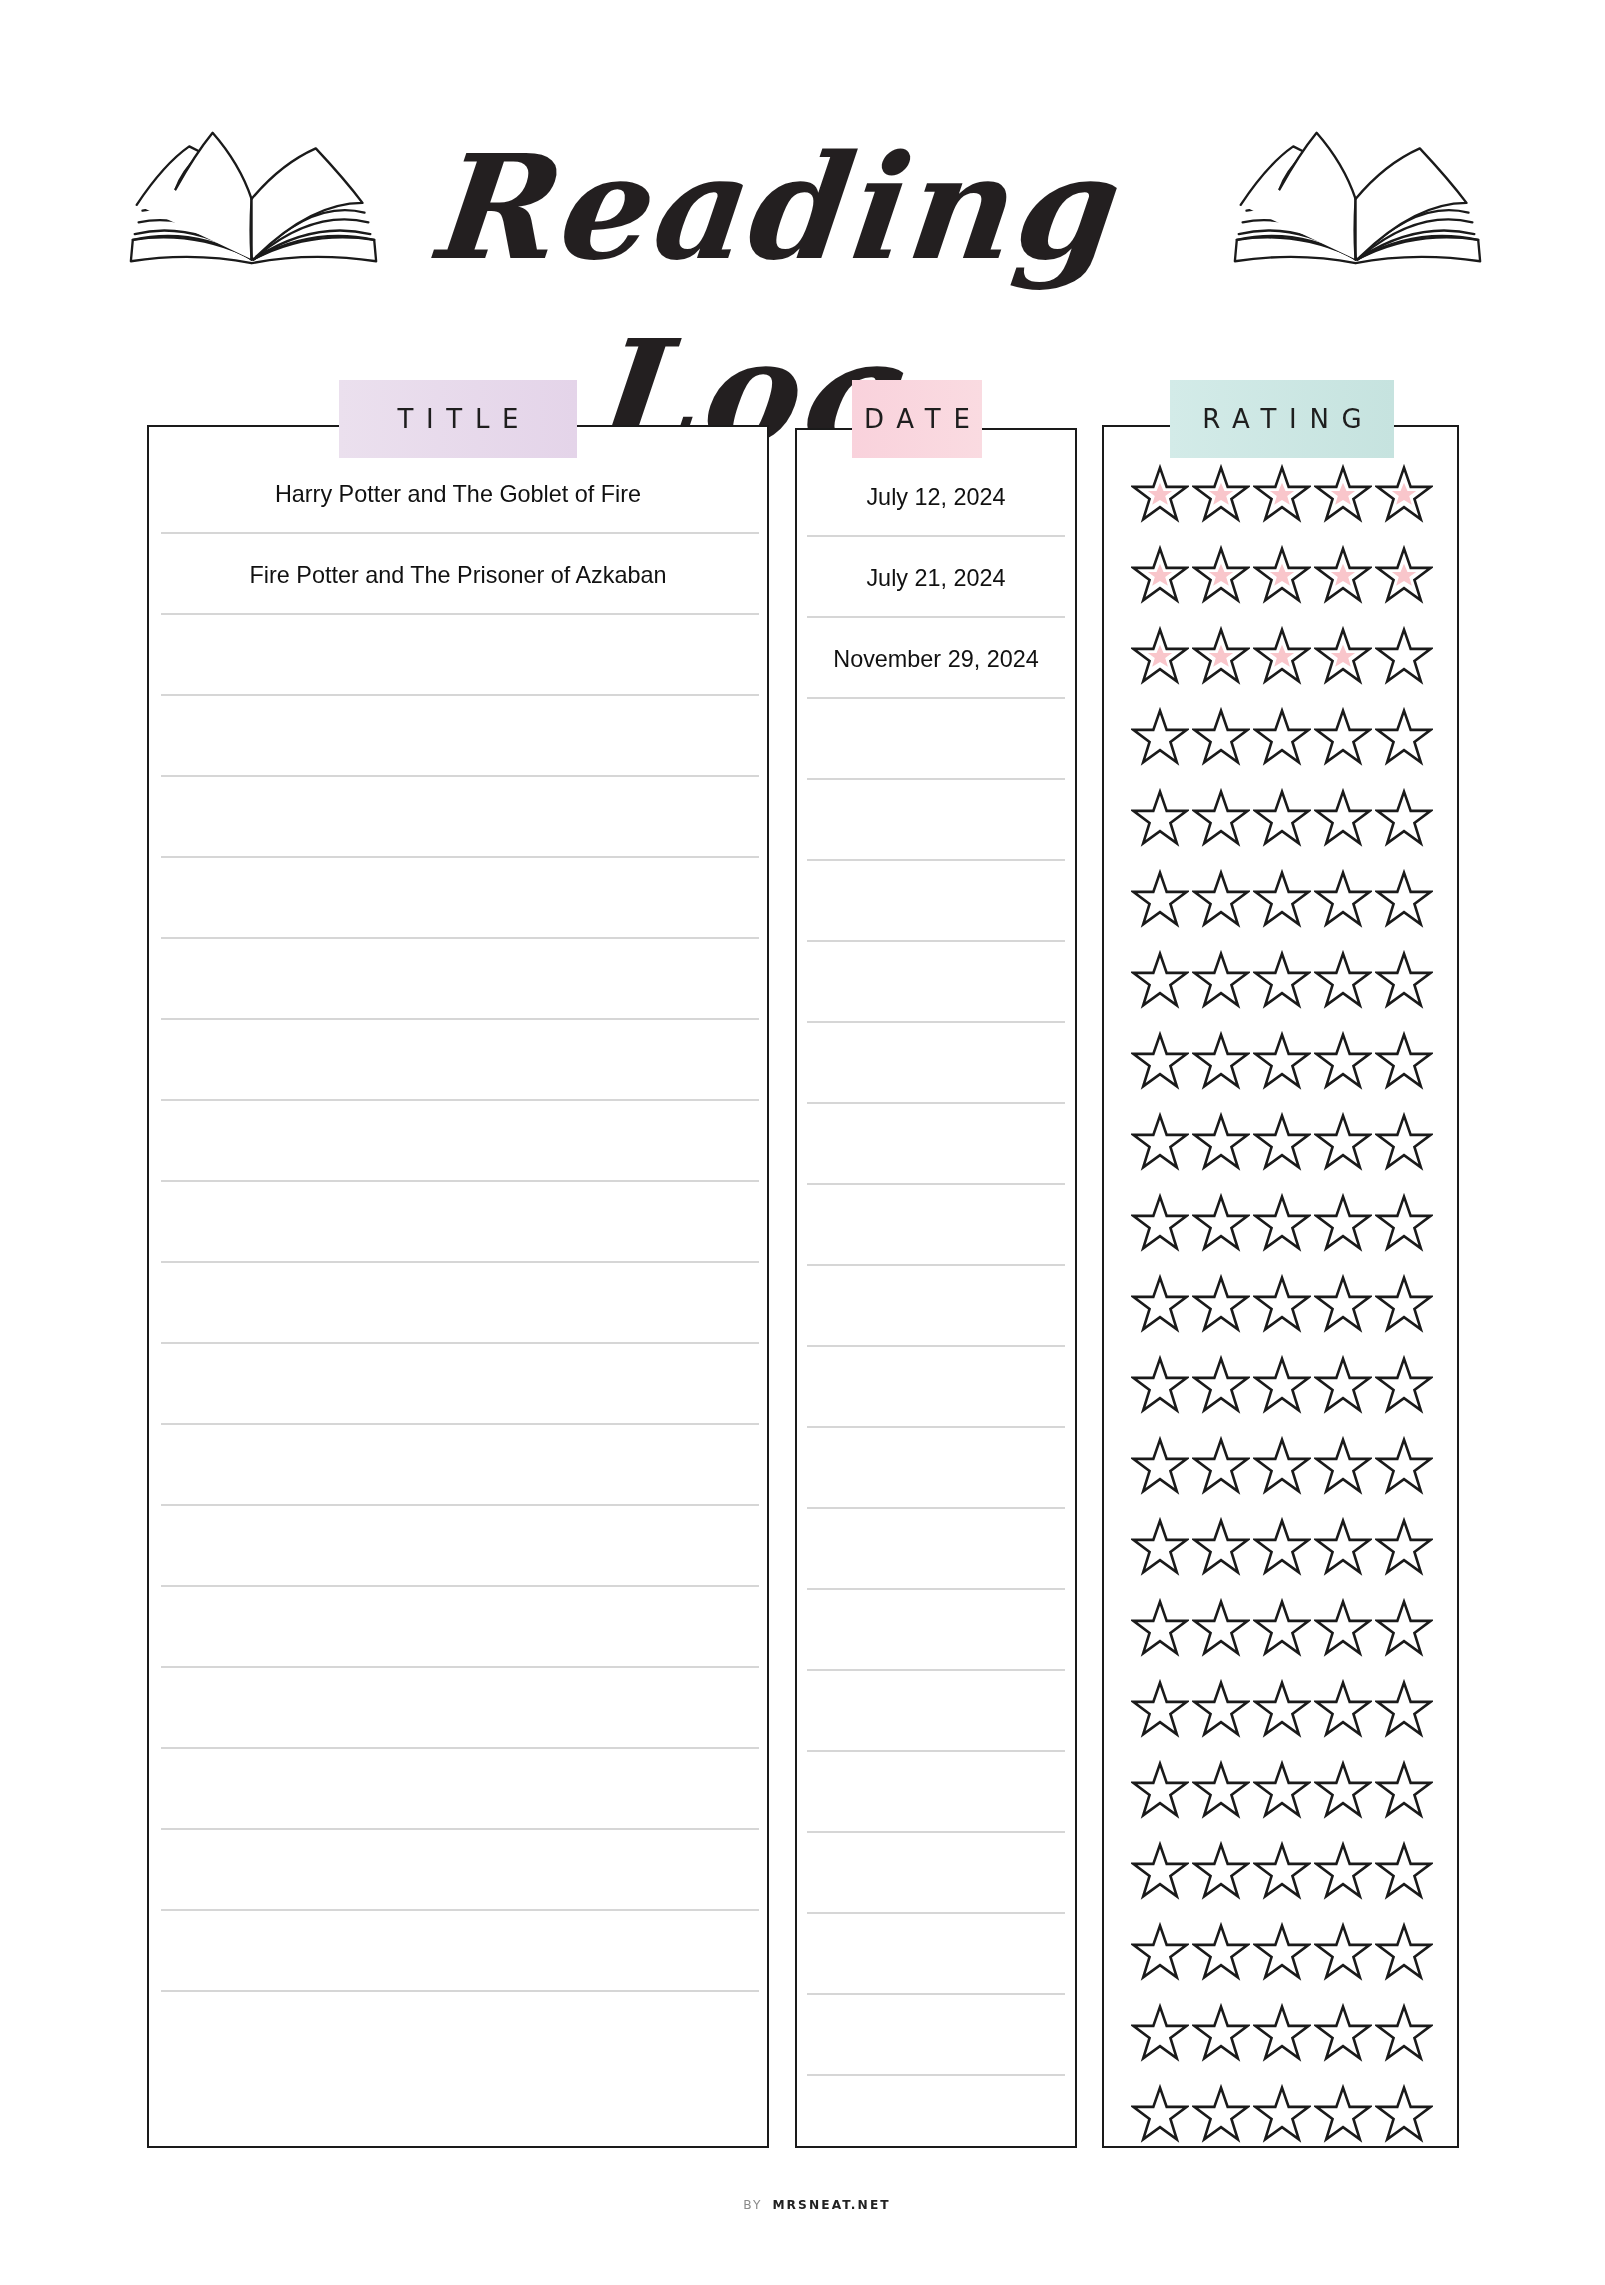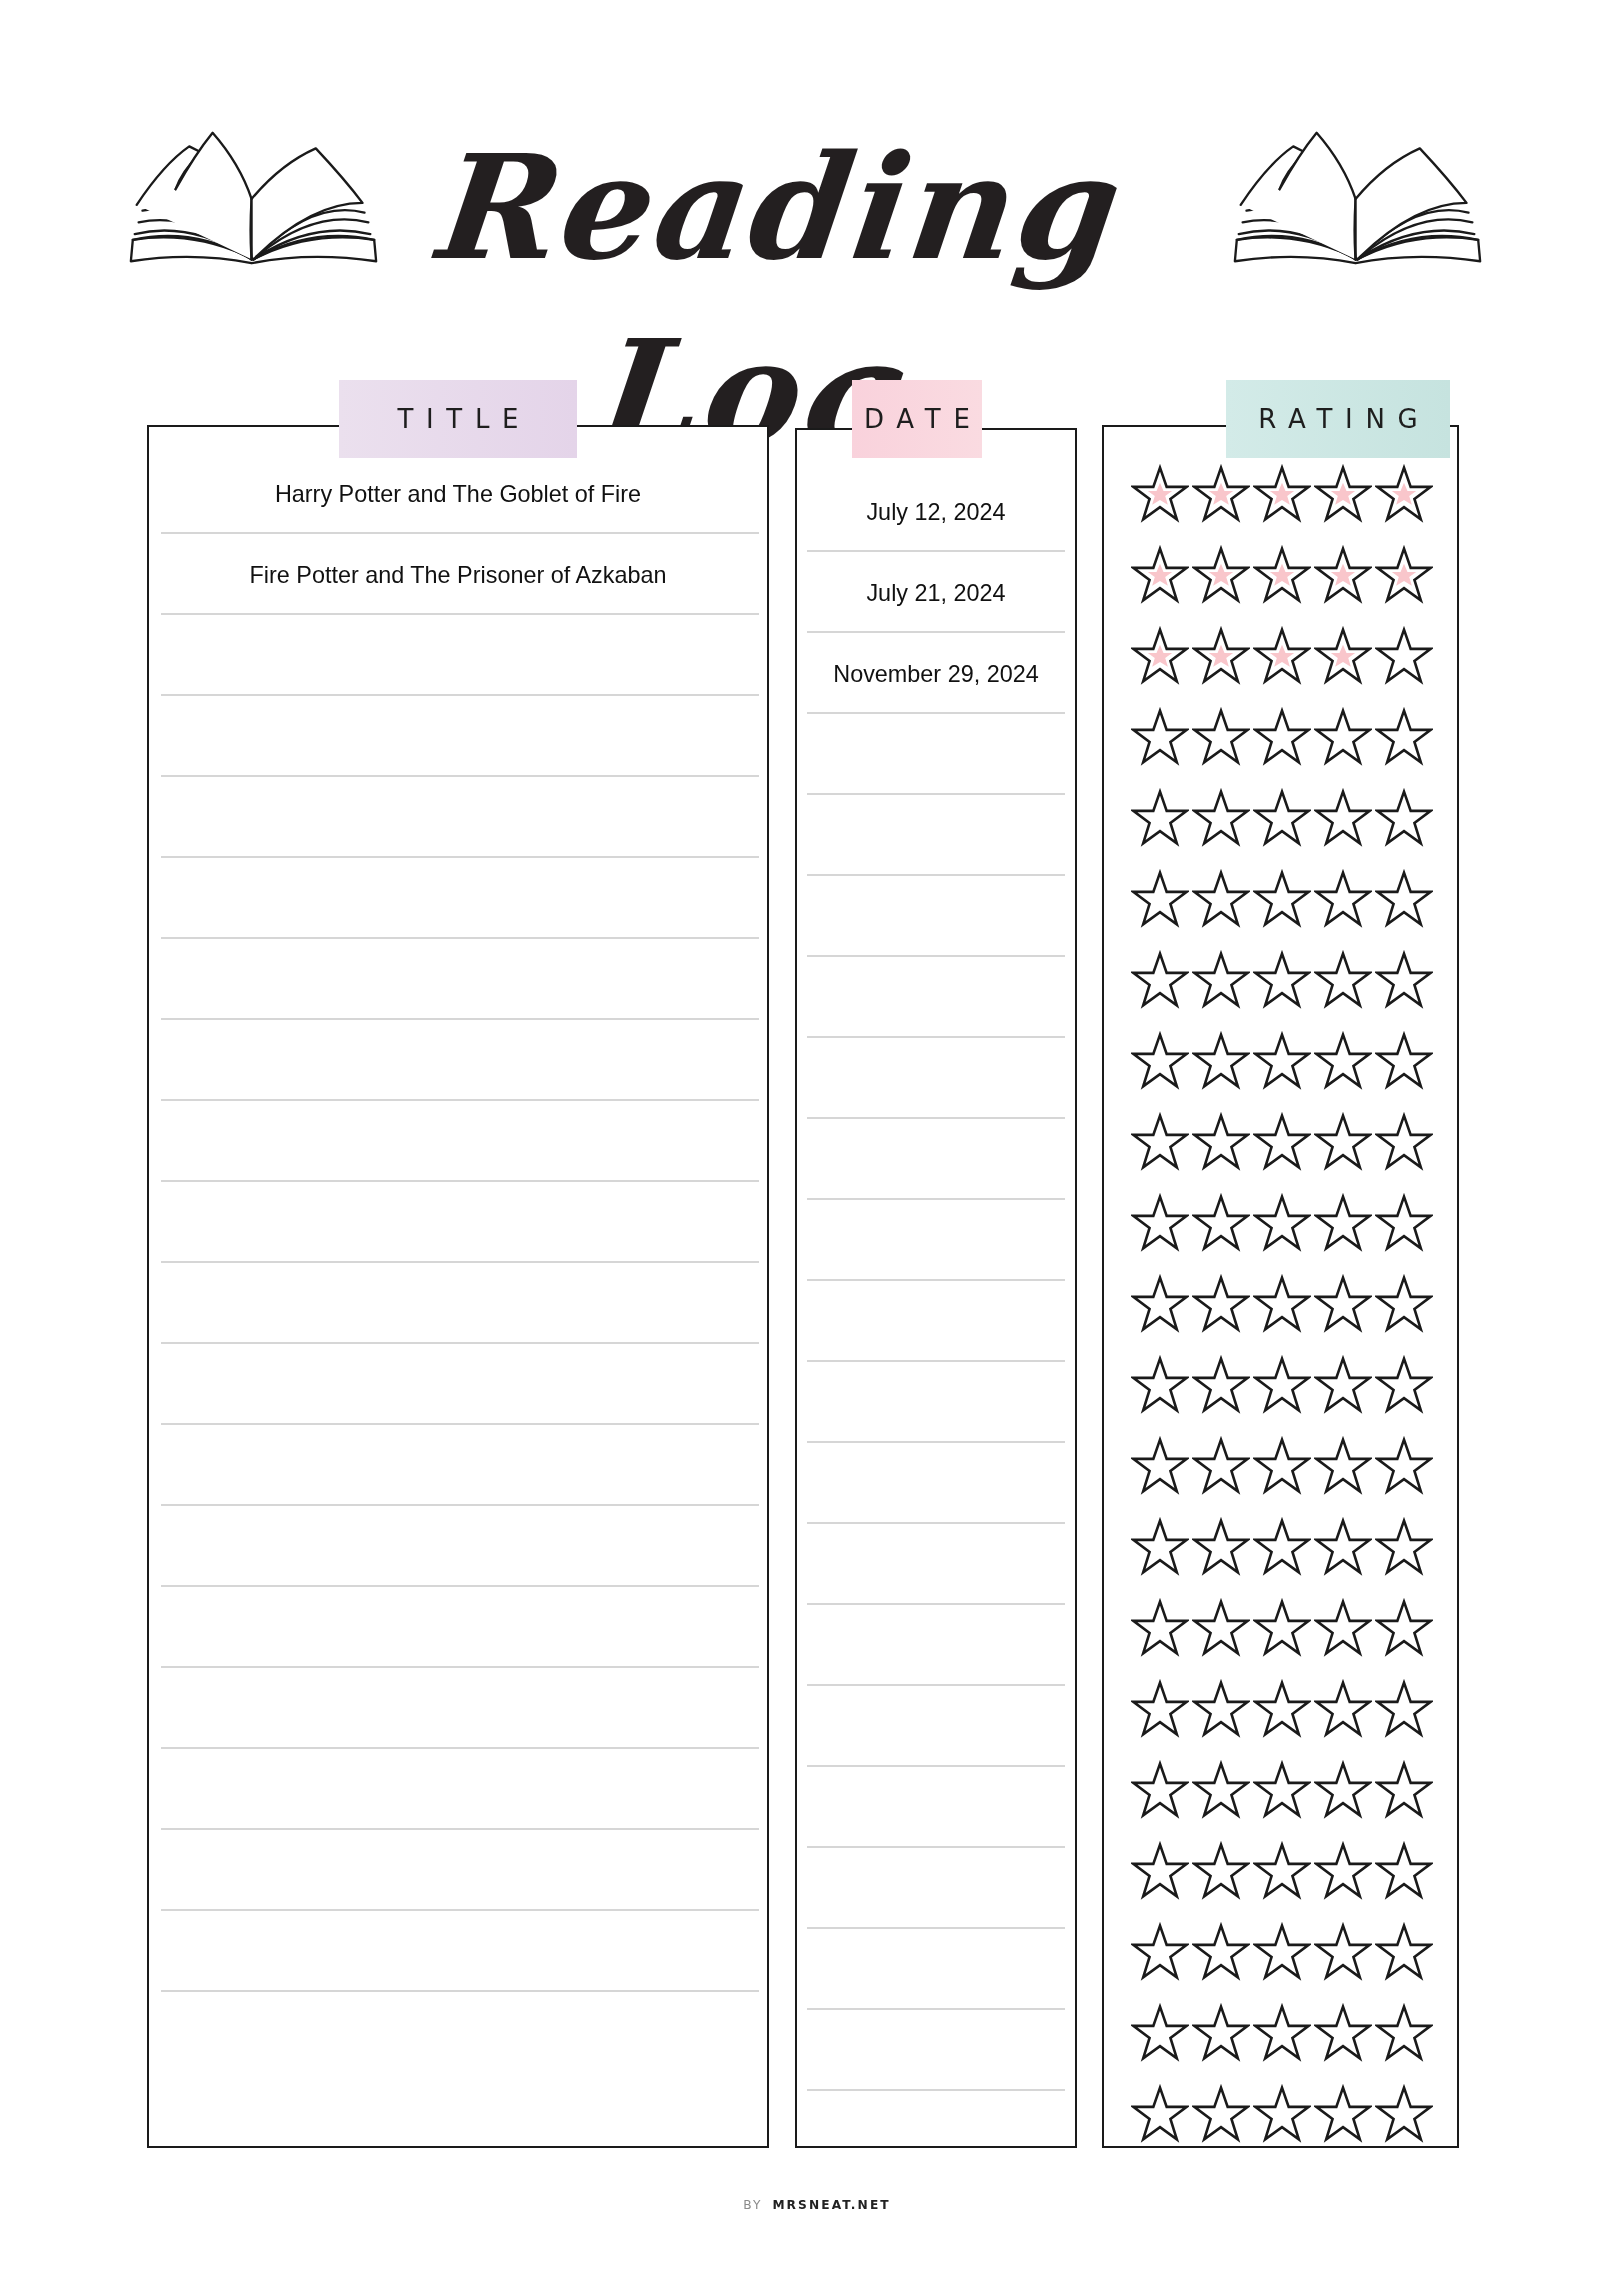--- a/index.html
+++ b/index.html
@@ -29,24 +29,24 @@
 
     .header-label {
       position: absolute; top: 380px; height: 78px;
       display: flex; align-items: center; justify-content: center;
       font-family: "DejaVu Sans", sans-serif; font-size: 26px;
       letter-spacing: 12.7px; color: #1e1e1e; z-index: 3;
     }
     .header-label span { margin-right: -12.7px; }
     #title-label { left: 339px; width: 238px; background: linear-gradient(90deg, #ebe0ee, #e4d4e9); }
     #date-label { left: 852px; width: 130px; background: linear-gradient(90deg, #f9d2dc, #fadbe1); }
-    #rating-label { left: 1226px; width: 224px; background: linear-gradient(90deg, #d3ebe8, #c6e3df); }
+    #rating-label { left: 1170px; width: 224px; background: linear-gradient(90deg, #d3ebe8, #c6e3df); }
 
     .rows { position: absolute; left: 0; right: 0; top: 26px; }
-    #date-box .rows { top: 41px; }
+    #date-box .rows { top: 26px; }
     .row {
       height: 81px; position: relative;
       display: flex; align-items: center; justify-content: center;
       font-family: "Liberation Sans", sans-serif; font-size: 23.4px; color: #111;
     }
     .row::after {
       content: ""; position: absolute; bottom: 0; height: 2px; background: #d6d6d6;
     }
     #title-box .row::after { left: 11.7px; right: 7.8px; }
     #date-box .row::after { left: 9.8px; right: 9.8px; }

